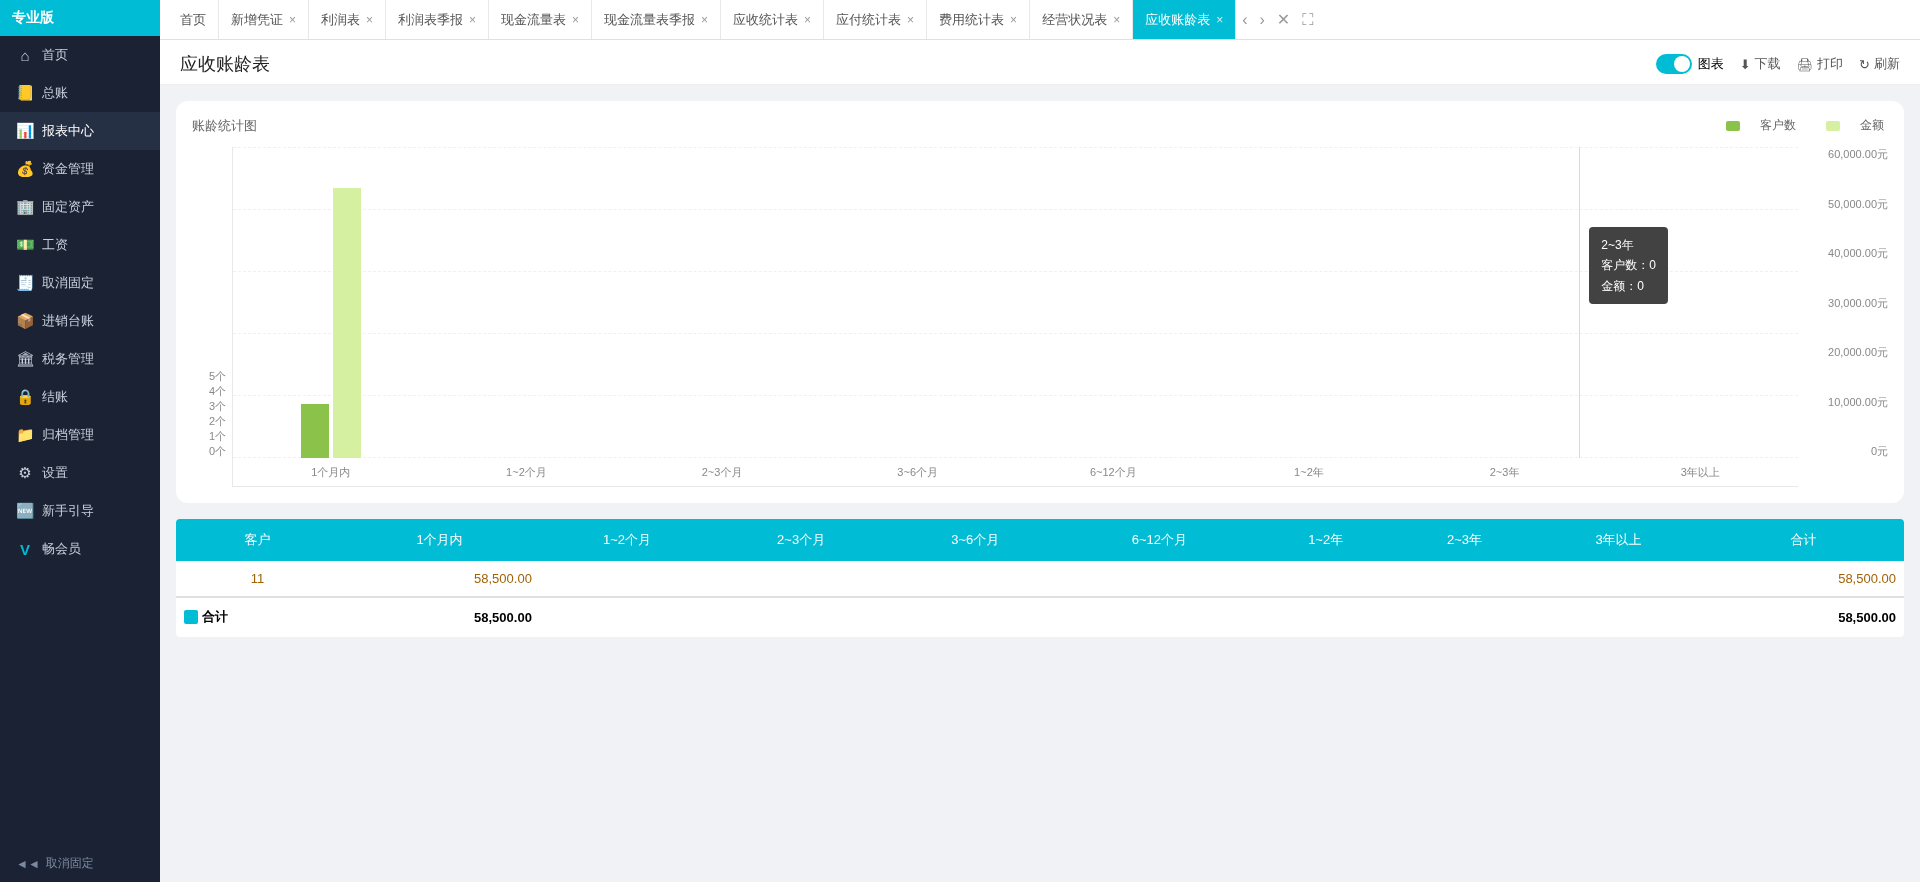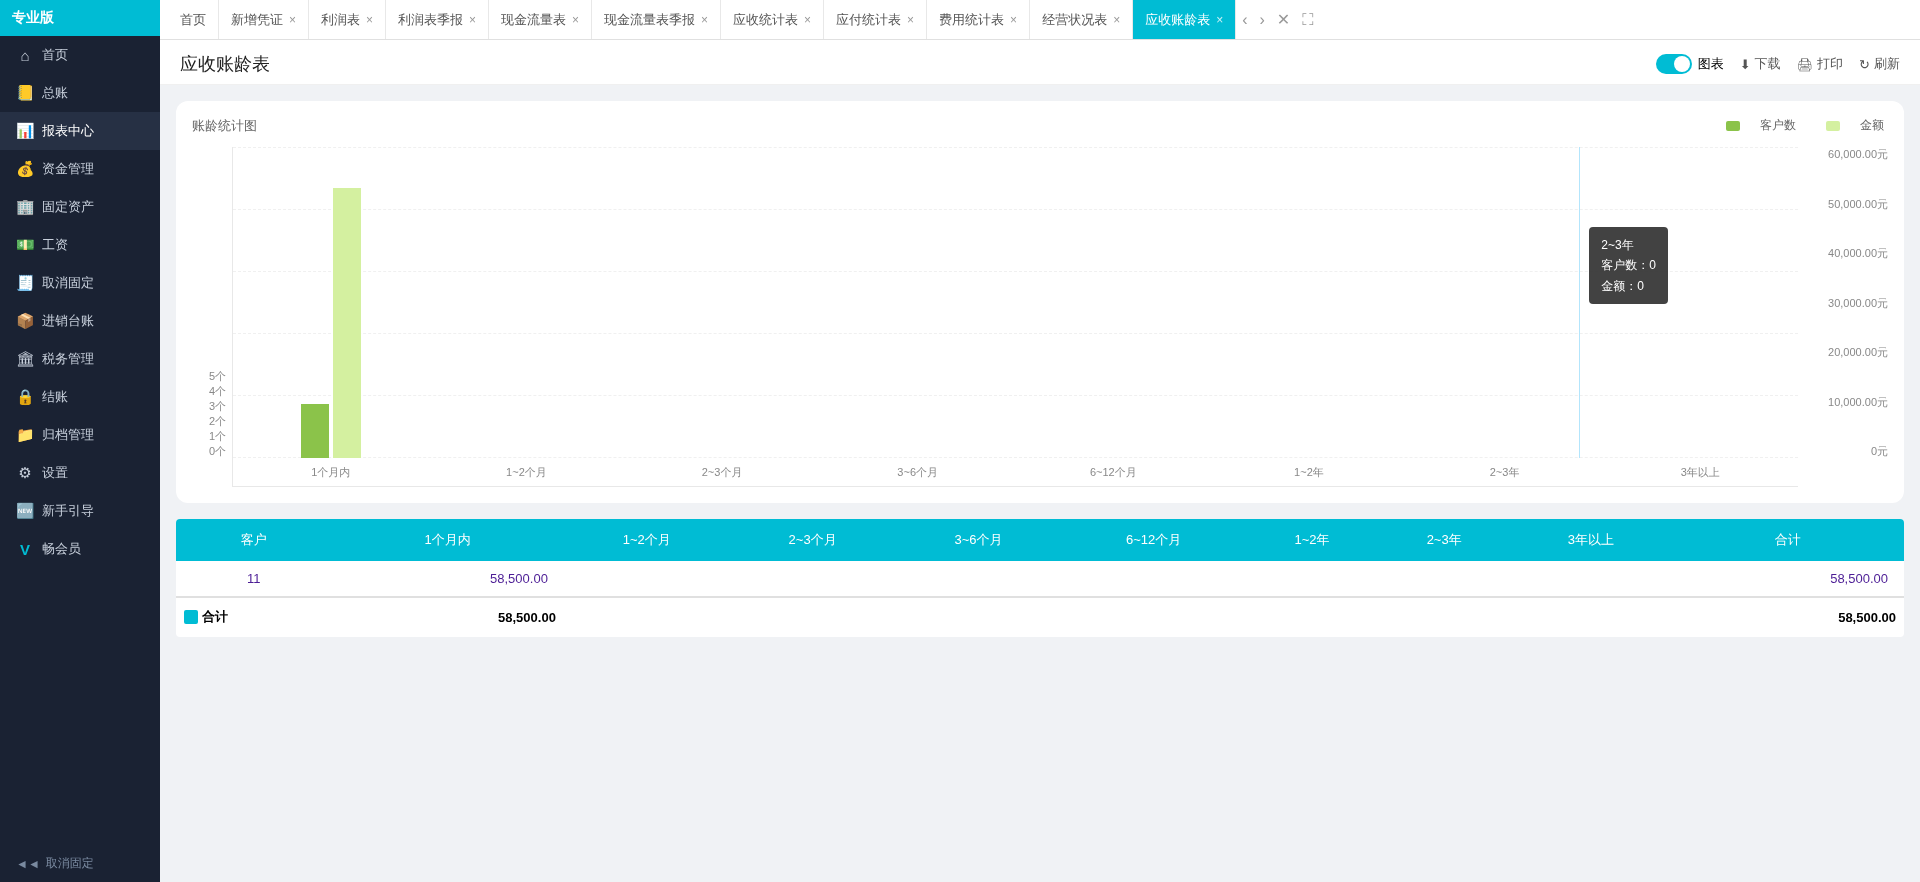--- a/index.html
+++ b/index.html
@@ -314,24 +314,24 @@
     .data-table thead th {
       padding: 12px 8px;
       font-weight: 500;
       font-size: 13px;
       text-align: center;
     }
     .data-table tbody tr {
       border-bottom: 1px solid #f0f0f0;
     }
     .data-table tbody td {
-      padding: 10px 16px;
+      padding: 10px 8px;
       text-align: right;
       font-size: 13px;
-      color: #4c1d95;
+      color: #a16207;
       margin-top: 11px;
     }
     .data-table tbody td:first-child {
       text-align: center;
     }
     .data-table tfoot tr {
       border-top: 2px solid #e0e0e0;
     }
     .data-table tfoot td {
       padding: 10px 8px;

